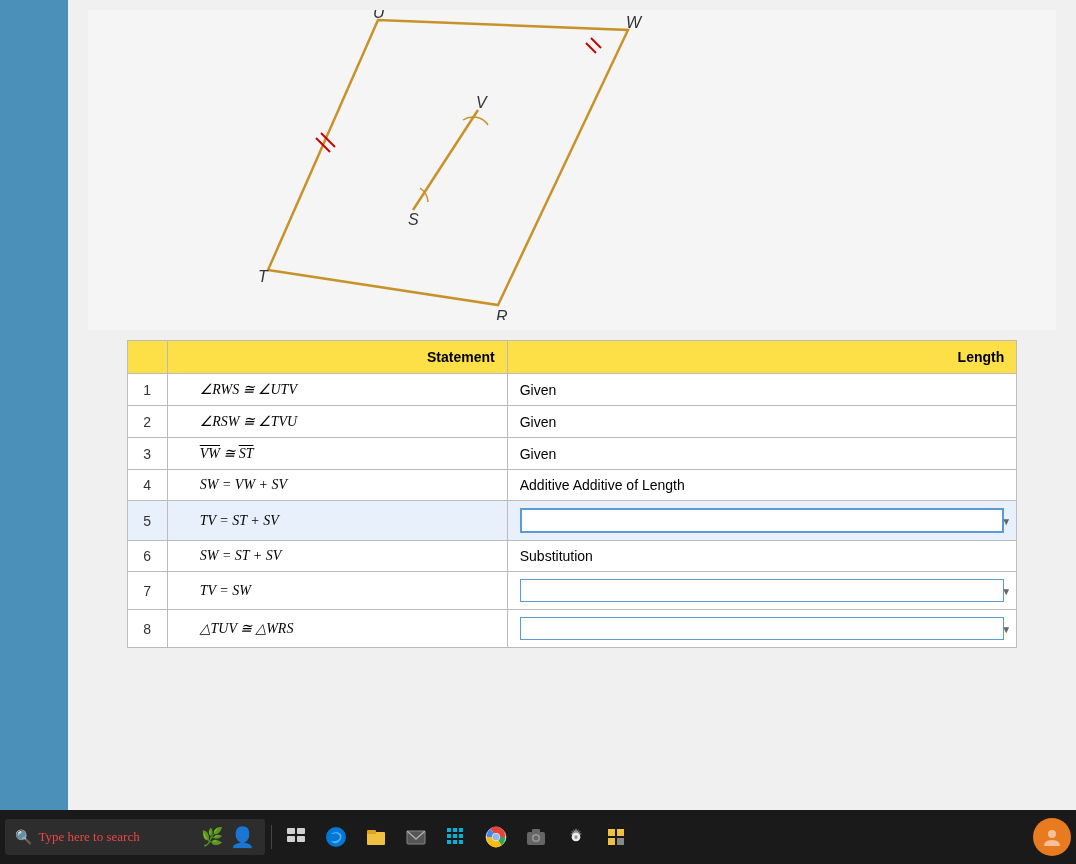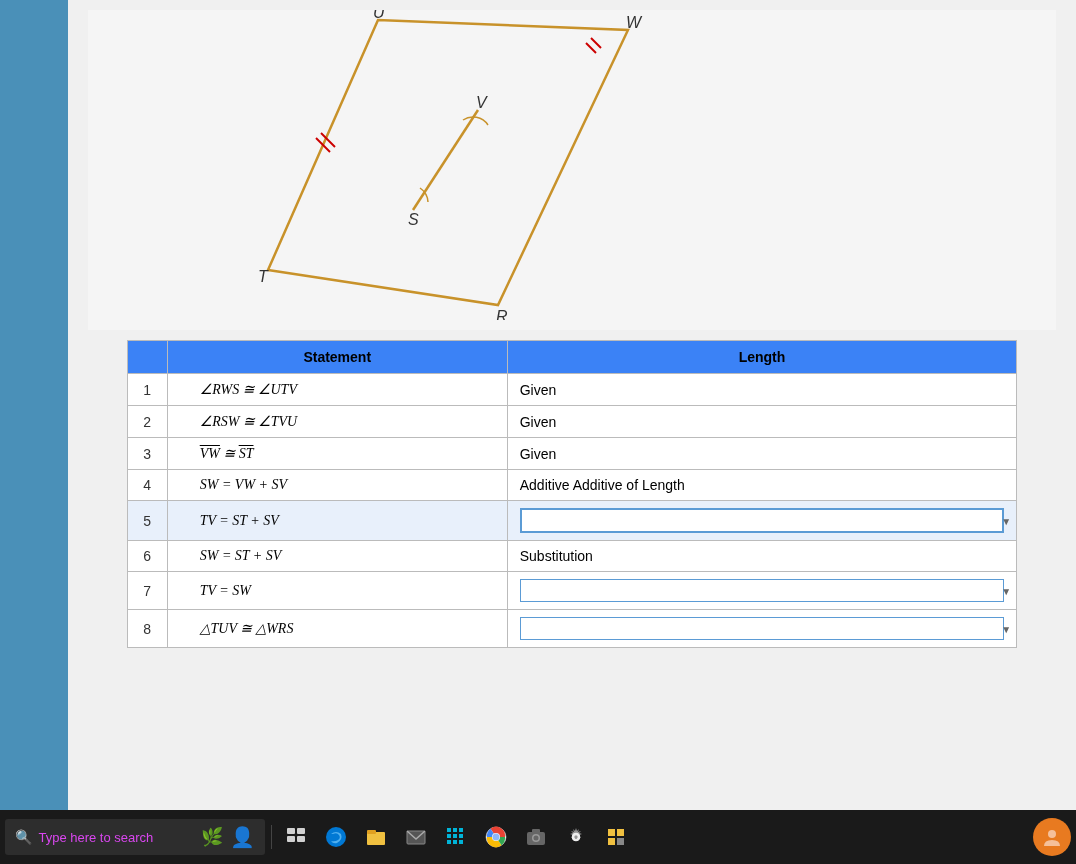--- a/index.html
+++ b/index.html
@@ -44,24 +44,24 @@
     
     .proof-table {
       width: 92%;
       margin: 10px auto;
       border-collapse: collapse;
       background: white;
       font-size: 14px;
     }
 
     .proof-table th {
-      background: #3b82f6;
+      background: #fde047;
       border: 1px solid #bbb;
       padding: 8px 12px;
-      text-align: center;
+      text-align: right;
       font-weight: bold;
     }
 
     .proof-table td {
       border: 1px solid #bbb;
       padding: 7px 12px;
     }
 
     .proof-table td:first-child {
       width: 40px;
@@ -141,22 +141,23 @@
       height: 36px;
       gap: 6px;
     }
 
     .search-icon-wrap {
       color: #aaa;
       font-size: 14px;
     }
 
     .search-text {
-      color: #d946ef;
+      color: #ef4444;
       font-size: 13px;
+      font-family: Liberation Serif, serif;
     }
 
     .taskbar-icon {
       width: 36px;
       height: 36px;
       display: flex;
       align-items: center;
       justify-content: center;
       cursor: pointer;
       border-radius: 3px;

